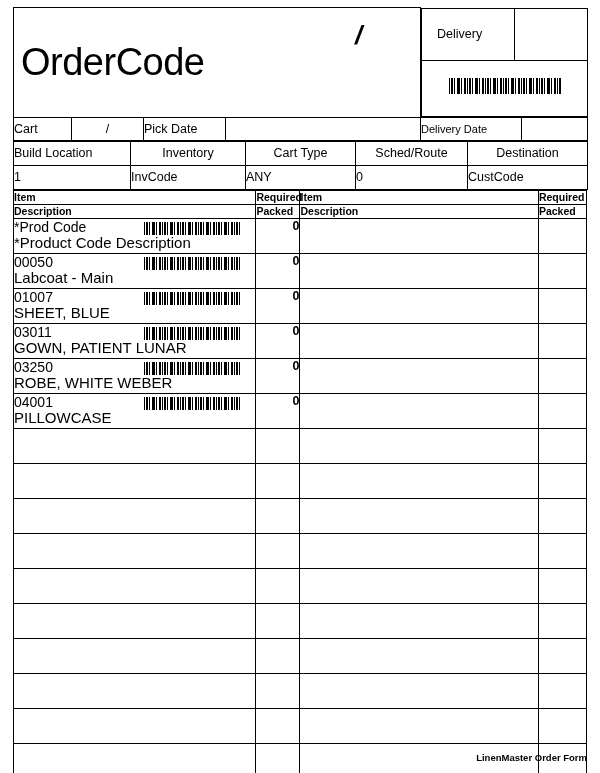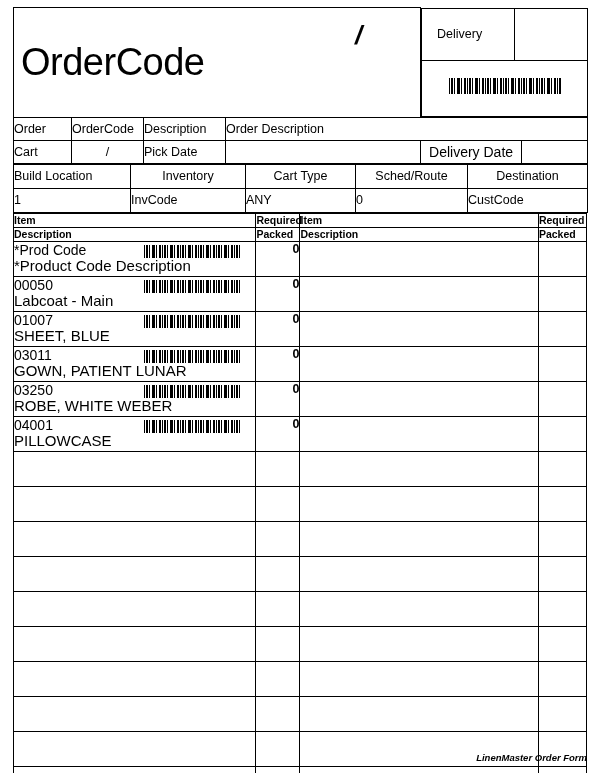--- a/index.html
+++ b/index.html
@@ -176,21 +176,20 @@
   }
 
   .footer {
     position: absolute;
     left: 13px;
     top: 752px;
     width: 574px;
     text-align: right;
     font-size: 9.5px;
     font-weight: bold;
-    font-style: italic;
   }
 </style>
 </head>
 <body>
 
 <div class="page">
 
   <table class="form">
     <colgroup>
       <col style="width:58px">
@@ -216,37 +215,31 @@
           <tr>
             <td class="delivery-barcode-cell" colspan="2">
               <span class="barcode hdr"></span>
             </td>
           </tr>
         </tbody>
             </table>
       </td>
     </tr>
 
-    <tr>
-      <td class="cellpad">Order</td>
-      <td class="cellpad">OrderCode</td>
-      <td class="cellpad">Description</td>
-      <td class="cellpad" colspan="2">Order Description</td>
-    </tr>
 
     <tr>
       <td class="cellpad">Cart</td>
       <td class="cellpad center">/</td>
       <td class="cellpad">Pick Date</td>
       <td class="cellpad"></td>
       <td class="cellpad" style="padding:0">
         <table style="border-collapse:collapse;table-layout:fixed;width:167px">
           <tbody>
                 <tr>
-            <td style="border:none;border-right:1.5px solid #000;width:100px;text-align:center;font-size:14px;height:22px">Delivery Date</td>
+            <td style="border:none;border-right:1.5px solid #000;width:100px;text-align:left;font-size:11px;height:22px">Delivery Date</td>
             <td style="border:none;font-size:12.5px;height:22px"></td>
           </tr>
         </tbody>
             </table>
       </td>
     </tr>
   </tbody>
     </table>
 
   <table class="form">

